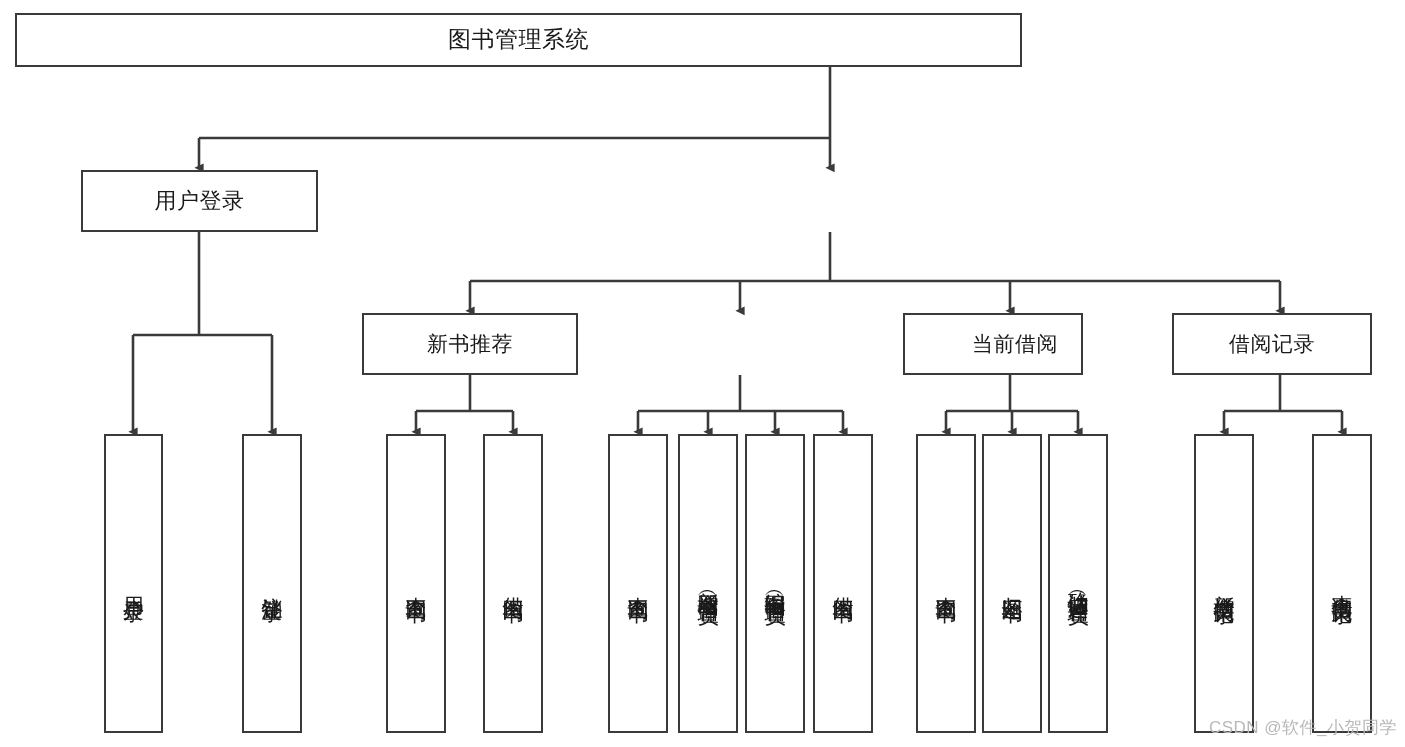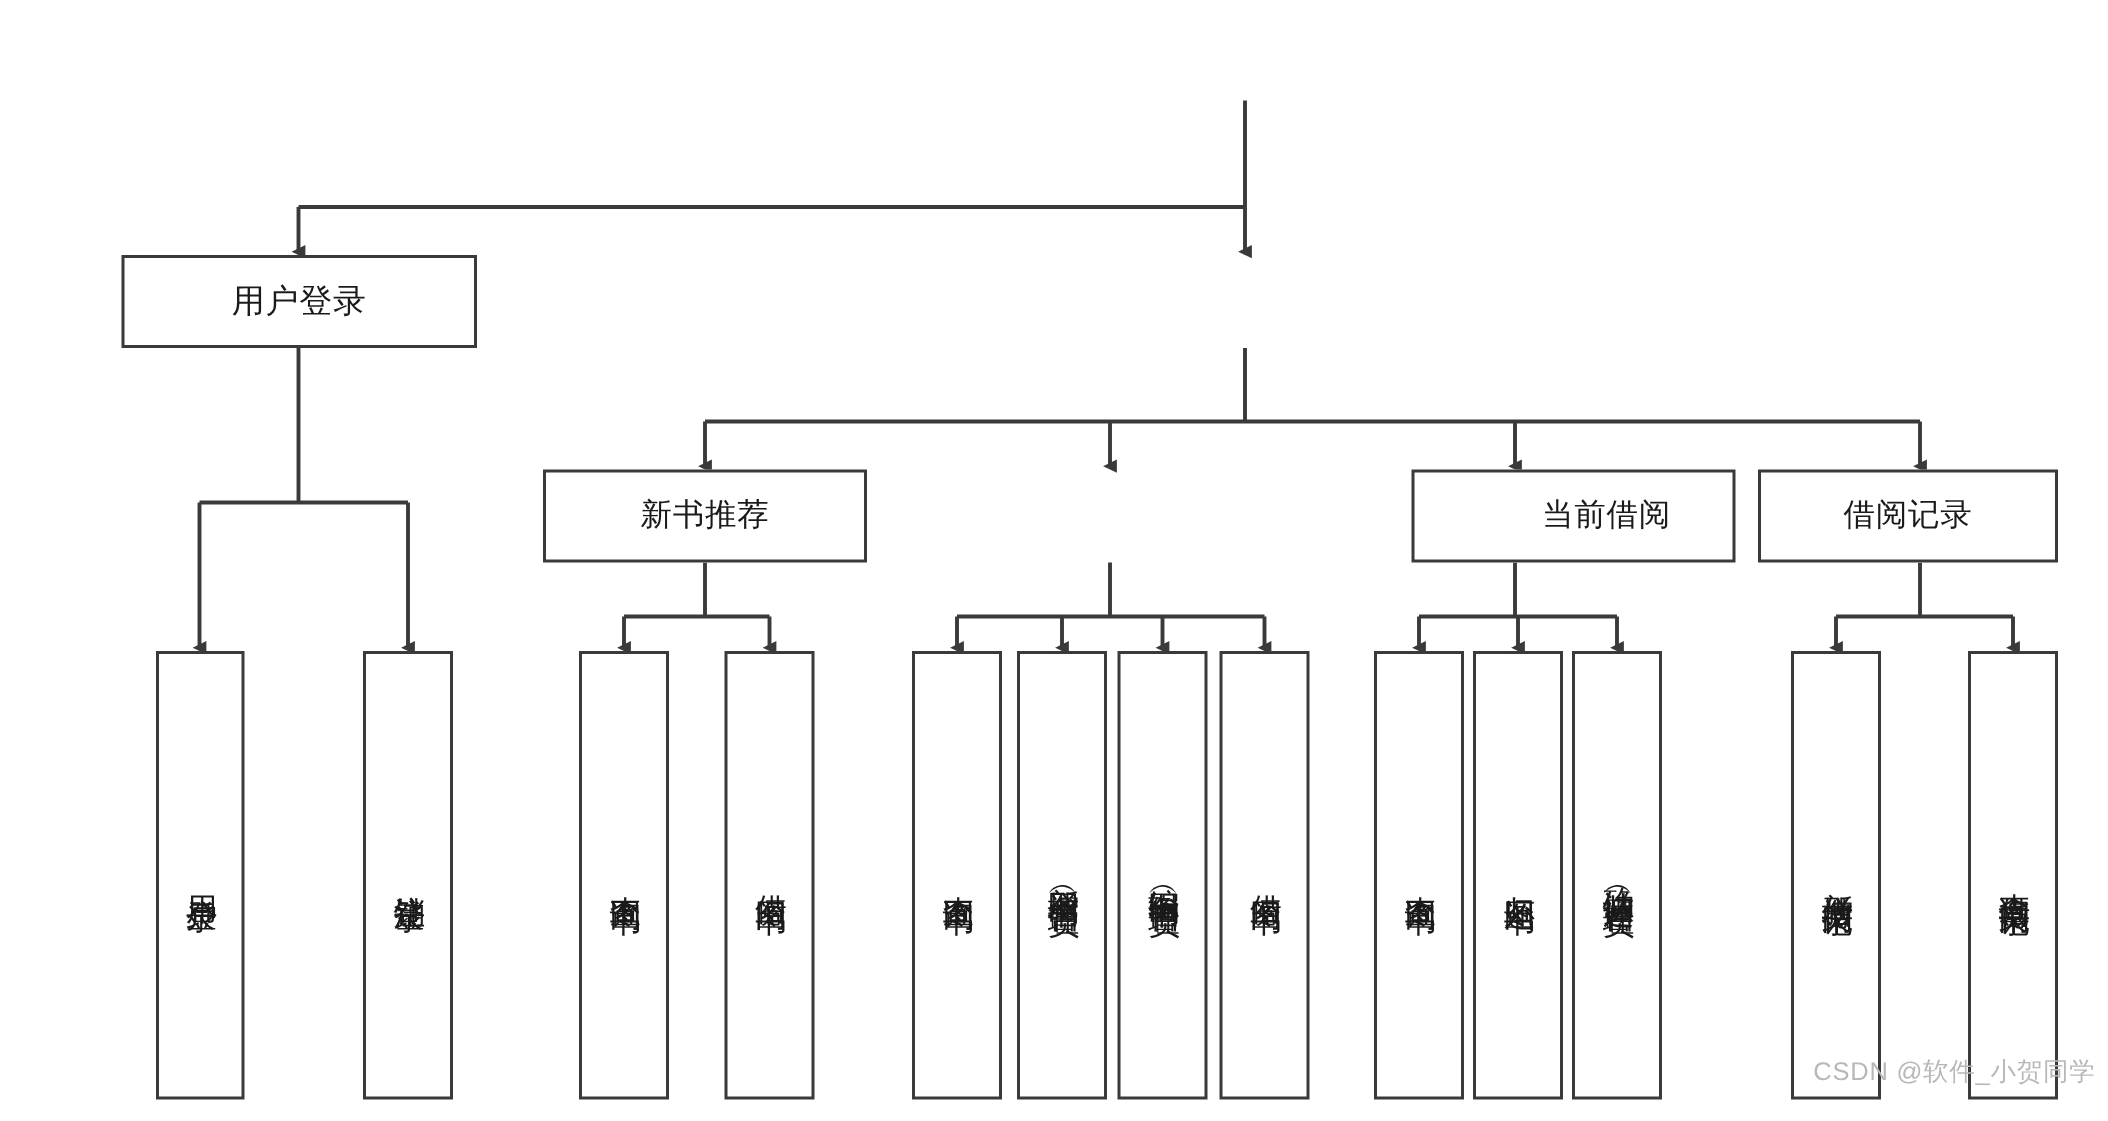--- a/index.html
+++ b/index.html
@@ -50,21 +50,21 @@
     font-size: 21px;
     writing-mode: vertical-rl;
     text-orientation: upright;
     line-height: 1.05;
     letter-spacing: 2px;
     white-space: normal;
   }
   .watermark {
     position: absolute;
     right: 8px;
-    bottom: 21px;
+    bottom: 8px;
     font-size: 17px;
     color: #b8b8b8;
     letter-spacing: 0.5px;
     white-space: nowrap;
     user-select: none;
   }
 </style>
 </head>
 <body>
 
@@ -106,29 +106,32 @@
         <line x1="946" y1="411" x2="946" y2="432" marker-end="url(#arrowHead)"></line>
         <line x1="1012" y1="411" x2="1012" y2="432" marker-end="url(#arrowHead)"></line>
         <line x1="1078" y1="411" x2="1078" y2="432" marker-end="url(#arrowHead)"></line>
         <line x1="1280" y1="375" x2="1280" y2="411"></line>
         <line x1="1224" y1="411" x2="1342" y2="411"></line>
         <line x1="1224" y1="411" x2="1224" y2="432" marker-end="url(#arrowHead)"></line>
         <line x1="1342" y1="411" x2="1342" y2="432" marker-end="url(#arrowHead)"></line>
       </g>
   </svg>
 
+  <div class="node-box level-root" id="box-root" style="left: 15px; top: 13px; width: 1007px; height: 54px;">
+    <span class="node-label">图书管理系统</span>
+  </div>
 
   <div class="node-box level-2" id="box-user_login" style="left: 81px; top: 170px; width: 237px; height: 62px;">
     <span class="node-label">用户登录</span>
   </div>
 
   <div class="node-box level-3" id="box-new_book_rec" style="left: 362px; top: 313px; width: 216px; height: 62px;">
     <span class="node-label">新书推荐</span>
   </div>
-  <div class="node-box level-3" id="box-current_borrow" style="left: 941px; top: 313px; width: 216px; height: 62px; padding-left: 44px;">
+  <div class="node-box level-3" id="box-current_borrow" style="left: 903px; top: 313px; width: 180px; height: 62px; padding-left: 44px;">
     <span class="node-label">当前借阅</span>
   </div>
   <div class="node-box level-3" id="box-borrow_record" style="left: 1172px; top: 313px; width: 200px; height: 62px;">
     <span class="node-label">借阅记录</span>
   </div>
 
   <div id="leaf-layer">
       <div class="node-box leaf" style="left: 104px; top: 434px; width: 59px; height: 299px;">
         <span class="node-label">用户登录</span>
       </div>

